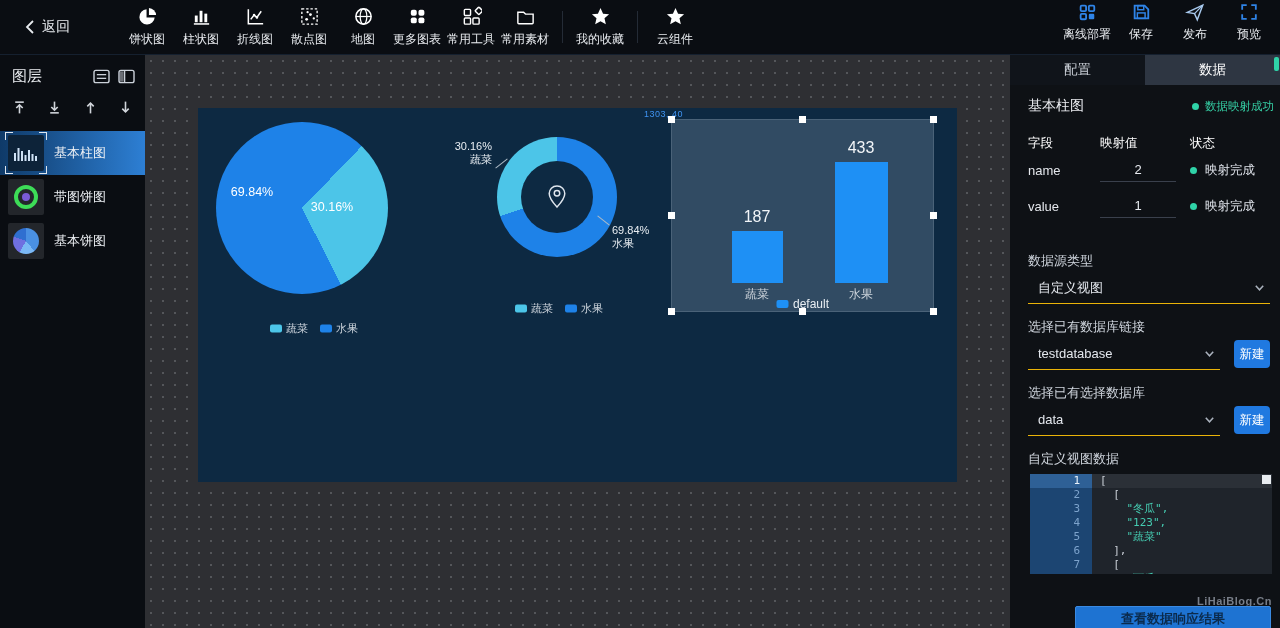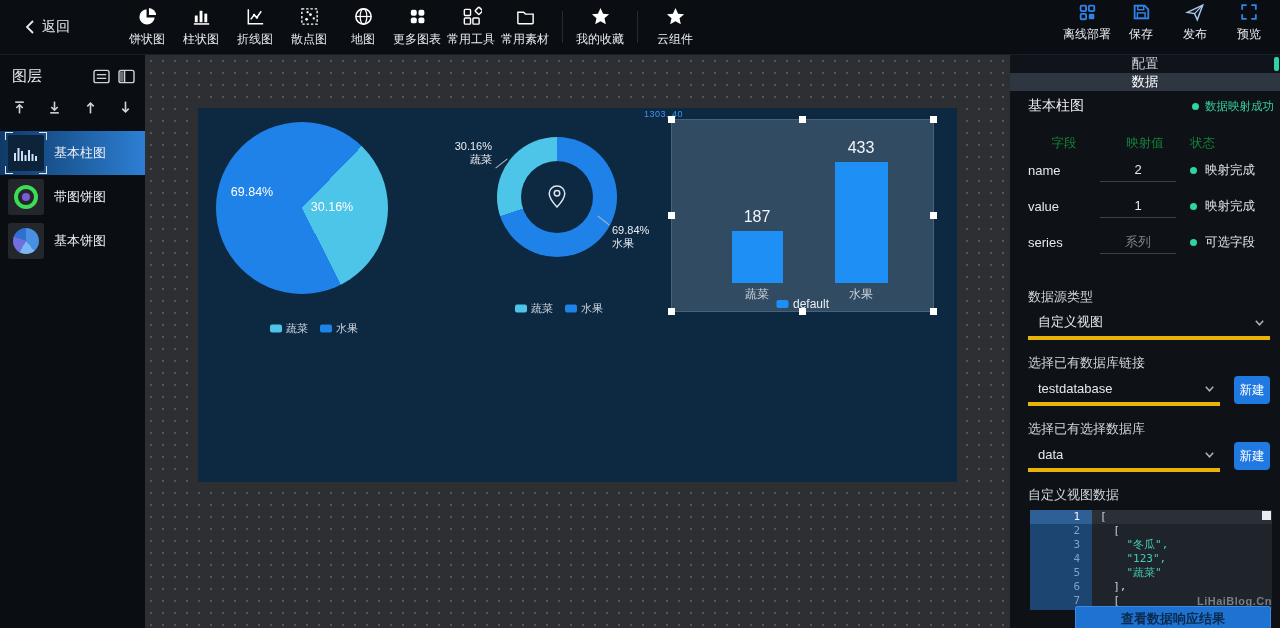--- a/index.html
+++ b/index.html
@@ -61,41 +61,41 @@
   .coords { position:absolute; left:-28px; top:-11px; font-size:9px; color:#3f92f0; letter-spacing:0.5px; }
   .handle { position:absolute; width:7px; height:7px; background:#fff; }
   .bar { position:absolute; bottom:28px; background:#1e90f5; }
   .bar-vlabel { position:absolute; transform:translateX(-50%); font-size:16px; color:#f2f5f8; }
   .bar-clabel { position:absolute; top:166px; transform:translateX(-50%); font-size:12px; color:#cfd6dd; }
   .bar-legend { position:absolute; left:50%; top:177px; transform:translateX(-50%); display:flex; align-items:center; gap:5px; font-size:12px; color:#e8edf2; }
   .bar-legend .lg-sq { background:#1e90f5; }
 
   
   .panel { position:absolute; left:1010px; top:55px; width:270px; height:573px; background:#0e1115; z-index:9; }
-  .tabs { display:flex; height:30px;flex-direction:column; }
+  .tabs { display:flex; height:30px; }
   .tab { flex:1; display:flex; align-items:center; justify-content:center; font-size:13.5px; cursor:pointer; background:#10141a; color:#ccd1d9; }
   .tab.active { background:#2e3642; color:#ffffff; }
   .scroll-pill { position:absolute; right:1px; top:2px; width:5px; height:14px; border-radius:2px; background:#2fd3a8; }
   .comp-row { display:flex; align-items:center; justify-content:space-between; padding:0 6px 0 18px; height:34px; margin-top:4px; }
   .comp-title { font-size:14px; color:#eceef2; }
   .comp-status { display:flex; align-items:center; gap:6px; font-size:11.5px; color:#35d0a5; white-space:nowrap; }
   .dot { width:7px; height:7px; border-radius:50%; background:#2fd3a8; flex:0 0 7px; }
   .map-table { padding:0 10px 0 18px; }
-  .map-head { display:flex; margin-top:12px; font-size:12.5px; color:#15803d;text-align:center; }
+  .map-head { display:flex; margin-top:12px; font-size:12.5px; color:#ffffff; }
   .map-head span:nth-child(1){ width:72px; }
   .map-head span:nth-child(2){ width:90px; }
   .map-row { display:flex; align-items:center; height:36px; }
   .map-field { width:72px; font-size:13px; color:#e4e7ec; }
   .map-input { width:76px; margin-right:14px; background:transparent; border:none; border-bottom:1px solid #3a404c; color:#e8ebf0; font-size:13px; text-align:center; height:24px; outline:none; font-family:"Liberation Sans",sans-serif; }
   .map-input::placeholder { color:#7a8290; }
   .map-status { display:flex; align-items:center; gap:8px; font-size:12.5px; color:#dfe3ea; }
   .flabel { padding:0 18px; margin-top:28px; font-size:13px; color:#cfd5dd; }
   .flabel.tight { margin-top:14px; }
   .select-row { display:flex; align-items:center; padding:0 10px 0 18px; margin-top:2px; }
-  .select { flex:1; display:flex; align-items:center; justify-content:space-between; height:32px; border-bottom:4px solid #eab308; font-size:13px; color:#e4e8ee; cursor:pointer; padding:0 4px 0 10px; }
+  .select { flex:1; display:flex; align-items:center; justify-content:space-between; height:32px; border-bottom:1px solid #eab308; font-size:13px; color:#e4e8ee; cursor:pointer; padding:0 4px 0 10px; }
   .btn-new { width:36px; height:28px; margin-left:14px; background:#2079e0; border:none; border-radius:4px; color:#fff; font-size:12.5px; cursor:pointer; font-family:"Liberation Sans",sans-serif; }
   
   .editor { margin:6px 8px 0 20px; height:100px; overflow:hidden; position:relative; background:#1f242b; font-family:"DejaVu Sans Mono",monospace; font-size:11px; cursor:text; }
   .code-row { display:flex; height:14px; line-height:14px; }
   .gut { width:62px; flex:0 0 62px; background:#1c4572; color:#7da3cc; text-align:right; padding-right:12px; }
   .code { padding-left:8px; white-space:pre; color:#c9ced6; }
   .code-row.active .gut { background:#2e6096; color:#e8f1fa; }
   .code-row.active .code { background:#2b3037; width:100%; }
   .code-row.str .code { color:#45cbb1; }
   .ed-scroll { position:absolute; right:1px; top:1px; width:9px; height:9px; background:#e8ecf0; }
@@ -448,28 +448,20 @@
         </span>
     </div>
     <div class="map-row">
       <span class="map-field">value</span>
       <input class="map-input" value="1" style="">
       <span class="map-status">
           <span class="dot"></span>
           <span>映射完成</span>
         </span>
     </div>
-    <div class="map-row">
-      <span class="map-field">series</span>
-      <input class="map-input" placeholder="系列" style="">
-      <span class="map-status">
-          <span class="dot"></span>
-          <span>可选字段</span>
-        </span>
-    </div>
   </div>
 
   <div class="flabel">数据源类型</div>
   <div class="select-row">
     <div class="select">
       <span>自定义视图</span>
       <svg width="13" height="13" viewBox="0 0 14 14">
           <polyline points="3,5 7,9.5 11,5" fill="none" stroke="#aab2bd" stroke-width="1.6"></polyline>
         </svg>
     </div>

